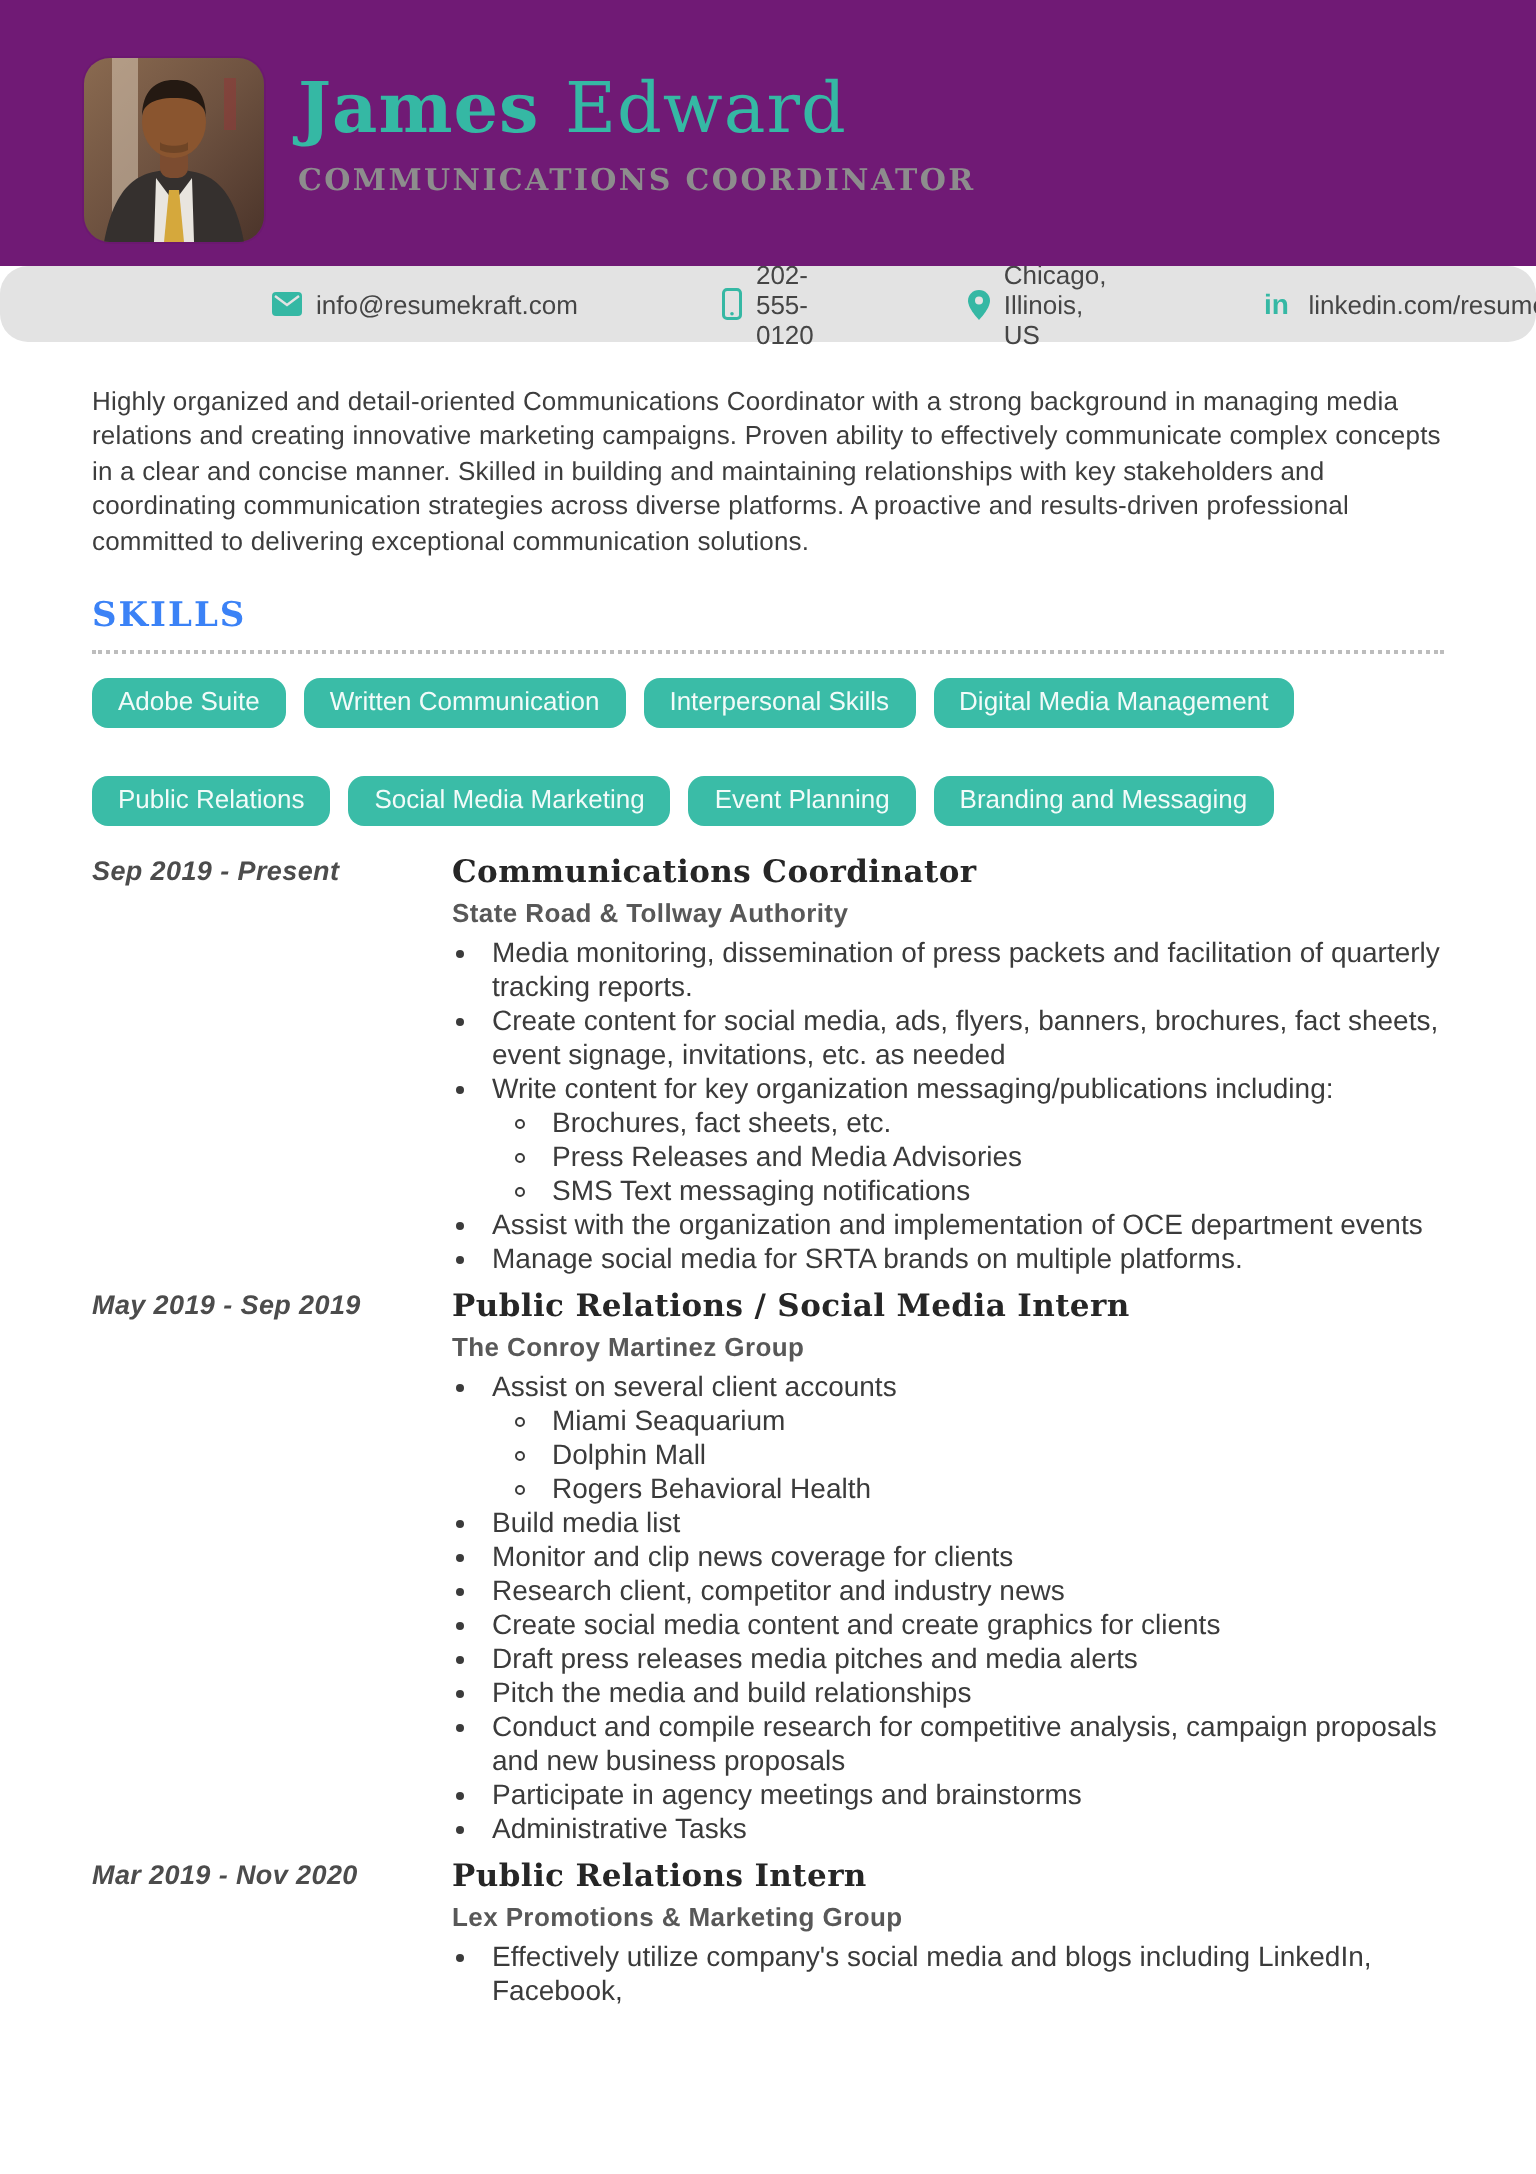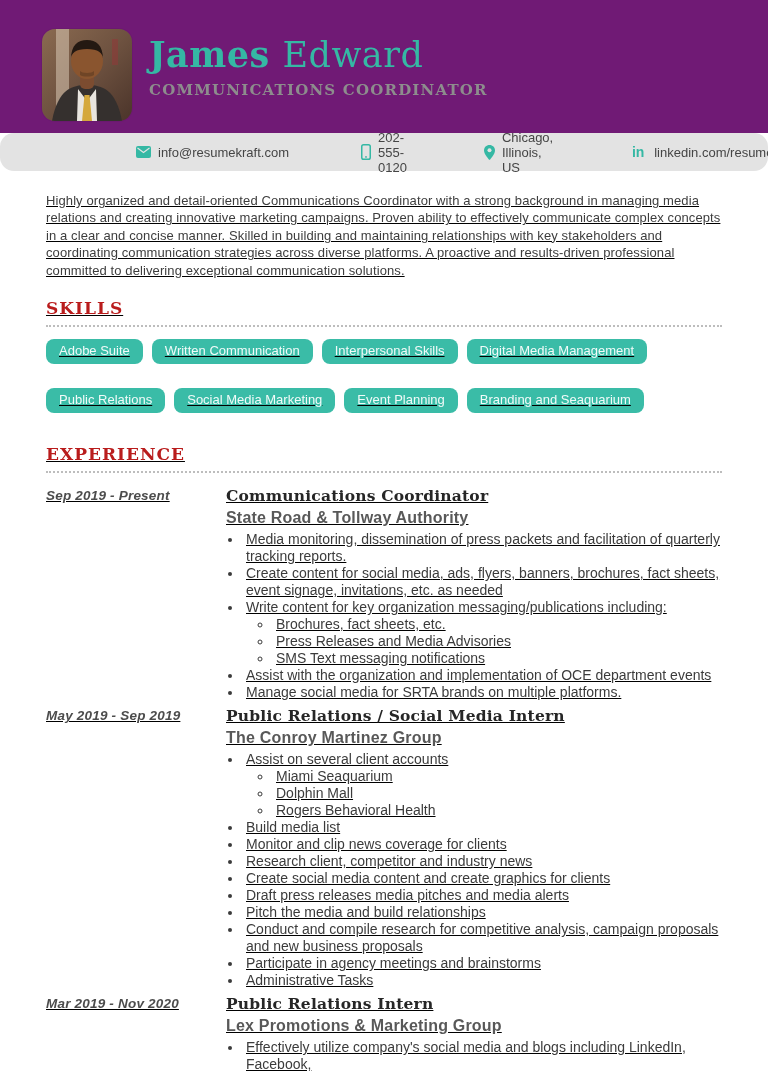--- a/index.html
+++ b/index.html
@@ -43,30 +43,30 @@
   .contact-item { display: flex; align-items: center; gap: 7px; }
   .contact-item .txt { font-size: 13px; color: #454545; }
   .cicon { display: inline-flex; width: 15px; height: 15px; align-items: center; justify-content: center; margin-left: 45px; }
   .cicon svg { display: block; }
   .in-badge {
     font-weight: 700; font-size: 14px; color: #35b8a4;
     font-family: "Liberation Sans", sans-serif; line-height: 15px;
   }
 
   
-  .content { padding: 0 46px; text-decoration: underline; }
+  .content { padding: 0 46px; }
   .summary {
     margin-top: 21px;
     font-size: 13px; line-height: 17.4px; color: #3d3d3d;
     letter-spacing: 0.1px;
   }
   .section-heading {
     font-family: "DejaVu Serif", serif;
     font-weight: 700; font-size: 17px; letter-spacing: 1px;
-    color: #b91c1c;
+    color: #3b82f6;
     padding-bottom: 7px;
     border-bottom: 2px dotted #bdbdbd;
   }
   .skills-section .section-heading { margin-top: 19px; }
   .experience-section .section-heading { margin-top: 31px; }
 
   .pills { display: flex; flex-wrap: wrap; gap: 24px 9px; margin-top: 12px; }
   .pill {
     background: #3abca7; color: #f2fbf9;
     font-size: 13px; line-height: 16px;
@@ -81,21 +81,21 @@
     font-size: 13.5px; font-style: italic; font-weight: 700;
     color: #4c4c4c; padding-top: 2px; letter-spacing: 0.2px;
   }
   .entry-title {
     font-family: "DejaVu Serif", serif;
     font-weight: 700; font-size: 15.5px; color: #262626;
     letter-spacing: 0.2px;
   }
   .entry-company {
     margin-top: 4px;
-    font-size: 16px; font-weight: 700; color: #585858;
+    font-size: 13px; font-weight: 700; color: #585858;
     letter-spacing: 0.2px;
   }
   .entry ul { margin: 4px 0 0 0; padding-left: 17px; list-style: disc; }
   .entry ul li { font-size: 14px; line-height: 17px; color: #3b3b3b; padding-left: 3px; }
   .entry ul li + li { margin-top: 0; }
   .entry ul ul { margin: 0 0 0 13px; padding-left: 14px; list-style: circle; }
 </style>
 </head>
 <body>
 
@@ -172,26 +172,25 @@
     <section class="skills-section">
       <h2 class="section-heading">SKILLS</h2>
       <div class="pills" id="skills-list">
           <div class="pill">Adobe Suite</div>
           <div class="pill">Written Communication</div>
           <div class="pill">Interpersonal Skills</div>
           <div class="pill">Digital Media Management</div>
           <div class="pill">Public Relations</div>
           <div class="pill">Social Media Marketing</div>
           <div class="pill">Event Planning</div>
-          <div class="pill">Branding and Seaquarium</div>
+          <div class="pill">Branding and Messaging</div>
         </div>
     </section>
 
     <section class="experience-section">
-      <h2 class="section-heading">EXPERIENCE</h2>
       <div class="entries" id="experience-list">
           <div class="entry">
             <div class="entry-date">Sep 2019 - Present</div>
             <div class="entry-body">
               <h3 class="entry-title">Communications Coordinator</h3>
               <div class="entry-company">State Road &amp; Tollway Authority</div>
               <ul>
                 <li>Media monitoring, dissemination of press packets and facilitation of quarterly tracking reports.</li>
                 <li>Create content for social media, ads, flyers, banners, brochures, fact sheets, event signage, invitations, etc. as needed</li>
                 <li>Write content for key organization messaging/publications including:<ul>

